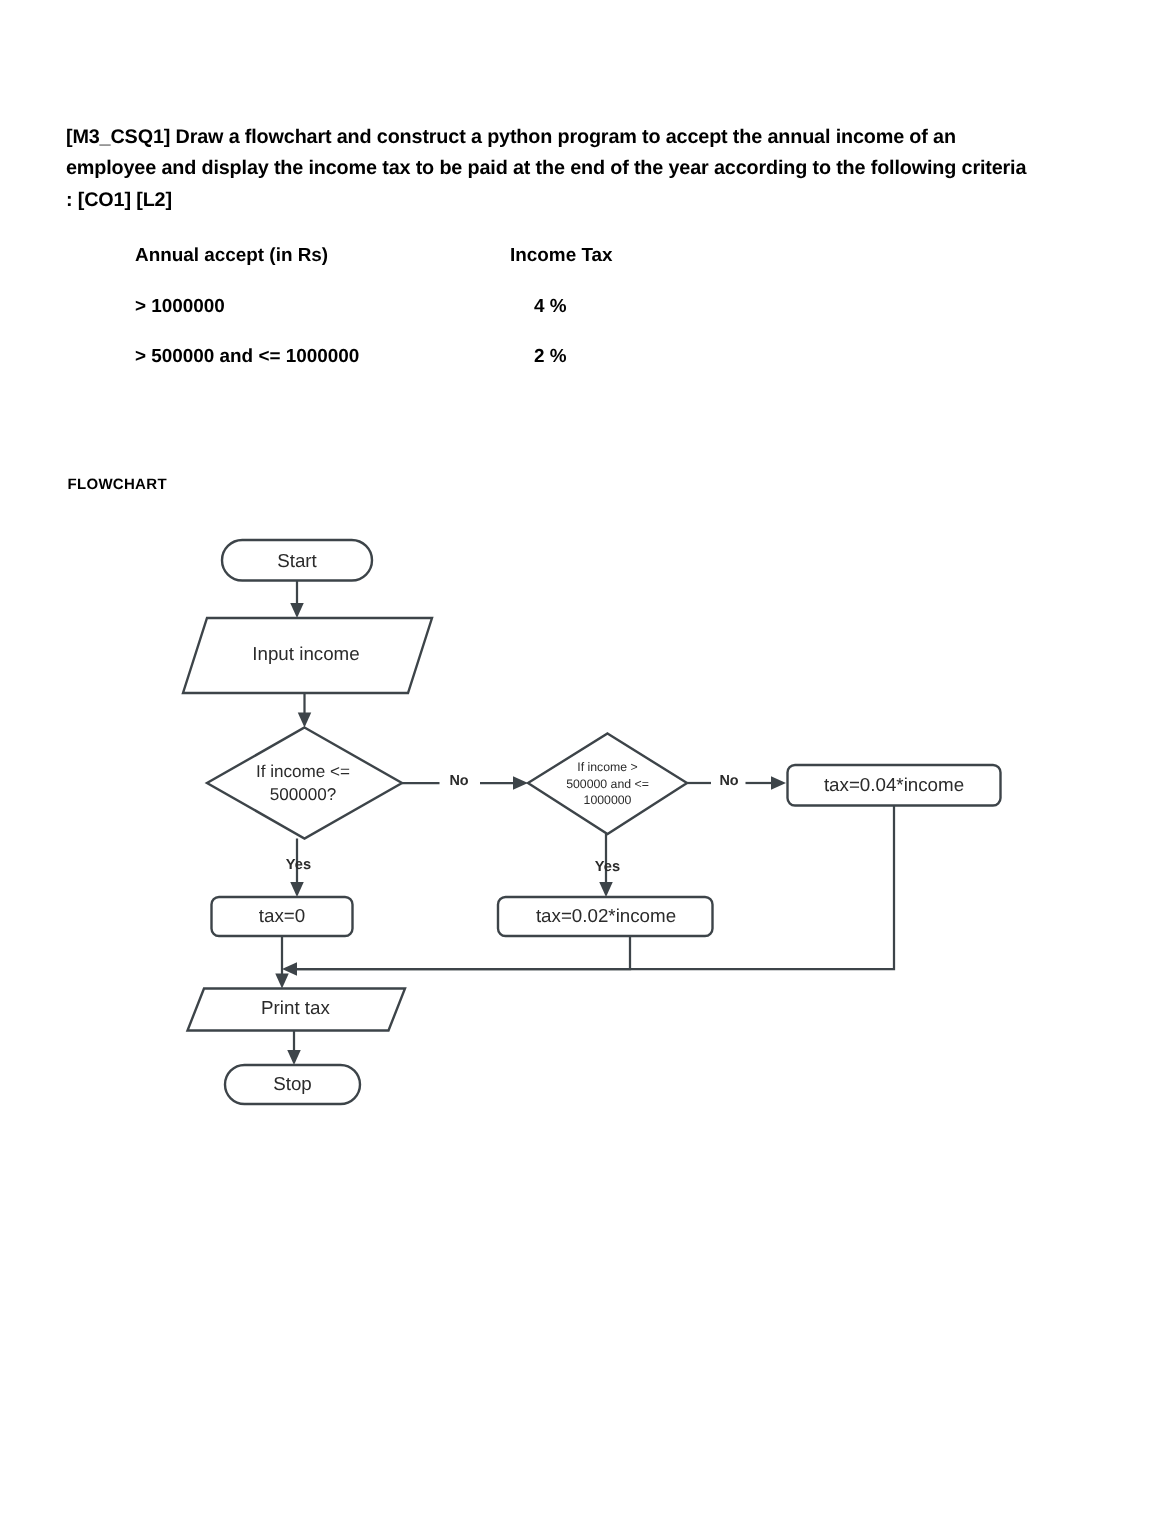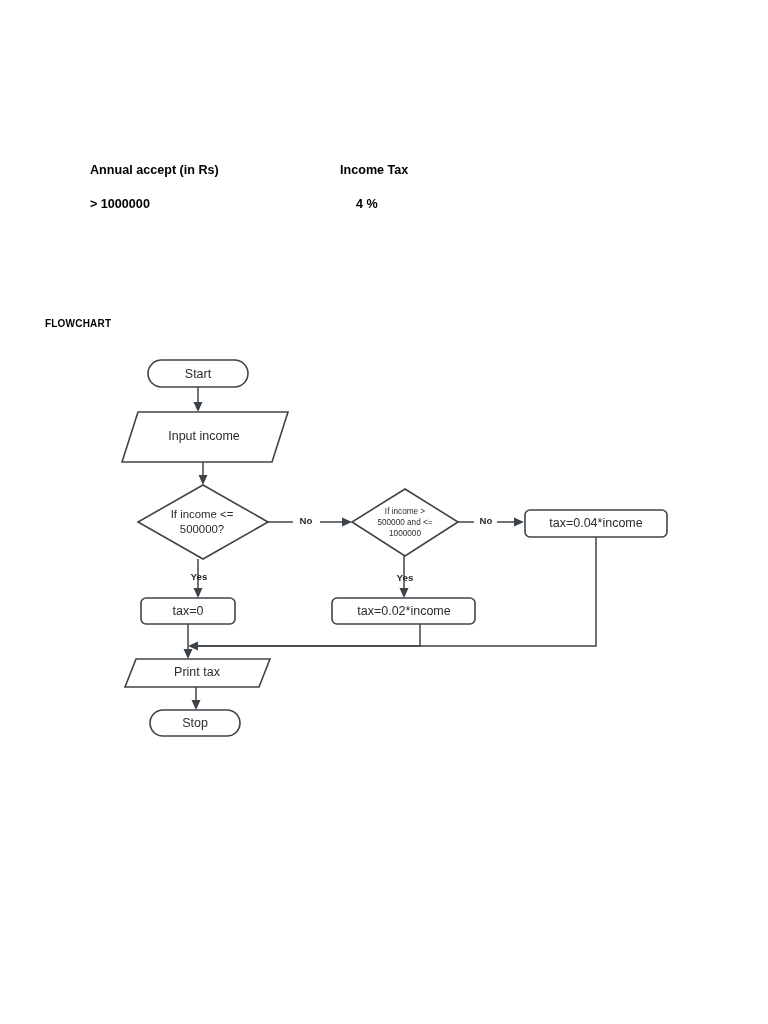--- a/index.html
+++ b/index.html
@@ -114,30 +114,35 @@
     font-size: 9.8px;
     font-weight: bold;
     fill: #2b2b2b;
   }
 </style>
 </head>
 <body>
 
 <div class="page">
 
+  <div class="question">[M3_CSQ1] Draw a flowchart and construct a python program to accept the annual income of an employee and display the income tax to be paid at the end of the year according to the following criteria : [CO1] [L2]</div>
 
   <div class="criteria">
     <div class="crow head">
       <span class="ccol-left">Annual accept (in Rs)</span>
       <span class="ccol-right">Income Tax</span>
     </div>
     <div class="crow r1">
       <span class="ccol-left">&gt; 1000000</span>
       <span class="ccol-right">4 %</span>
     </div>
+    <div class="crow r2">
+      <span class="ccol-left">&gt; 500000 and &lt;= 1000000</span>
+      <span class="ccol-right">2 %</span>
+    </div>
   </div>
 
   <div class="fc-heading">FLOWCHART</div>
 
   <svg class="flow" viewBox="0 0 768 1024">
 
     <line class="conn" x1="198" y1="387" x2="198" y2="404"></line>
     <polygon class="arrowhead" points="198,412 193.5,402 202.5,402"></polygon>
 
     <line class="conn" x1="203" y1="462" x2="203" y2="477"></line>

